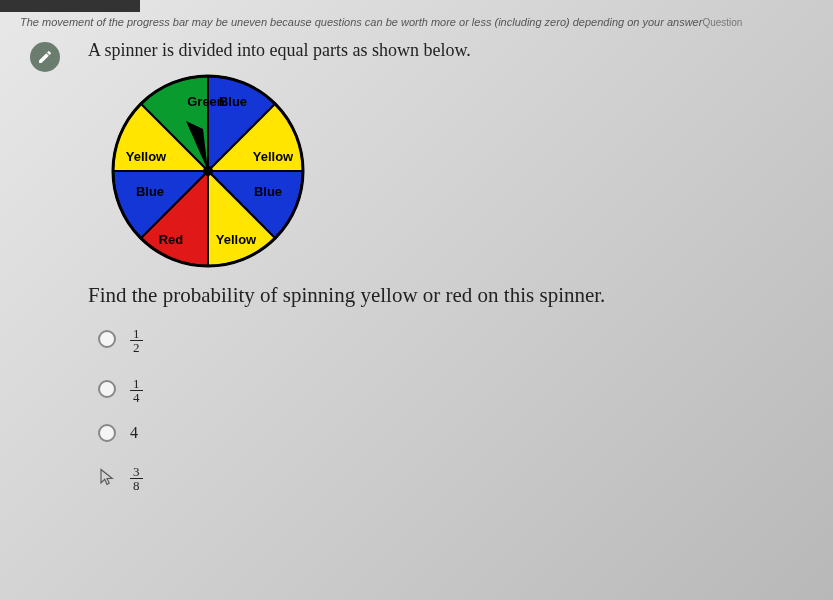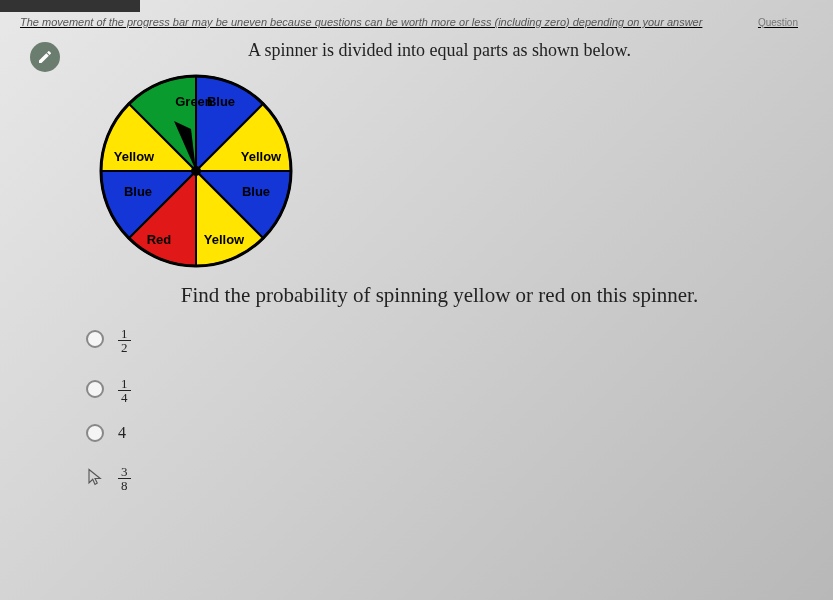--- a/index.html
+++ b/index.html
@@ -13,40 +13,37 @@
     }
     .top-bar {
       height: 12px;
       background: #333;
       width: 140px;
     }
     .progress-container {
       padding: 4px 20px;
       display: flex;
       align-items: center;
-      justify-content: space-between;
-      text-decoration: underline;
     }
     .progress-note {
       font-family: Arial, sans-serif;
       font-style: italic;
       font-size: 11px;
       color: #555;
     }
     .question-label {
       font-family: Arial, sans-serif;
       font-size: 10px;
       color: #777;
       margin-right: 15px;
     }
     .content {
       padding: 8px 30px;
       display: flex;
-      gap: 16px;
-      text-align: center;
+      gap: 28px;
     }
     .edit-icon {
       width: 30px;
       height: 30px;
       border-radius: 50%;
       background: #6b7d6e;
       display: flex;
       align-items: center;
       justify-content: center;
       flex-shrink: 0;

